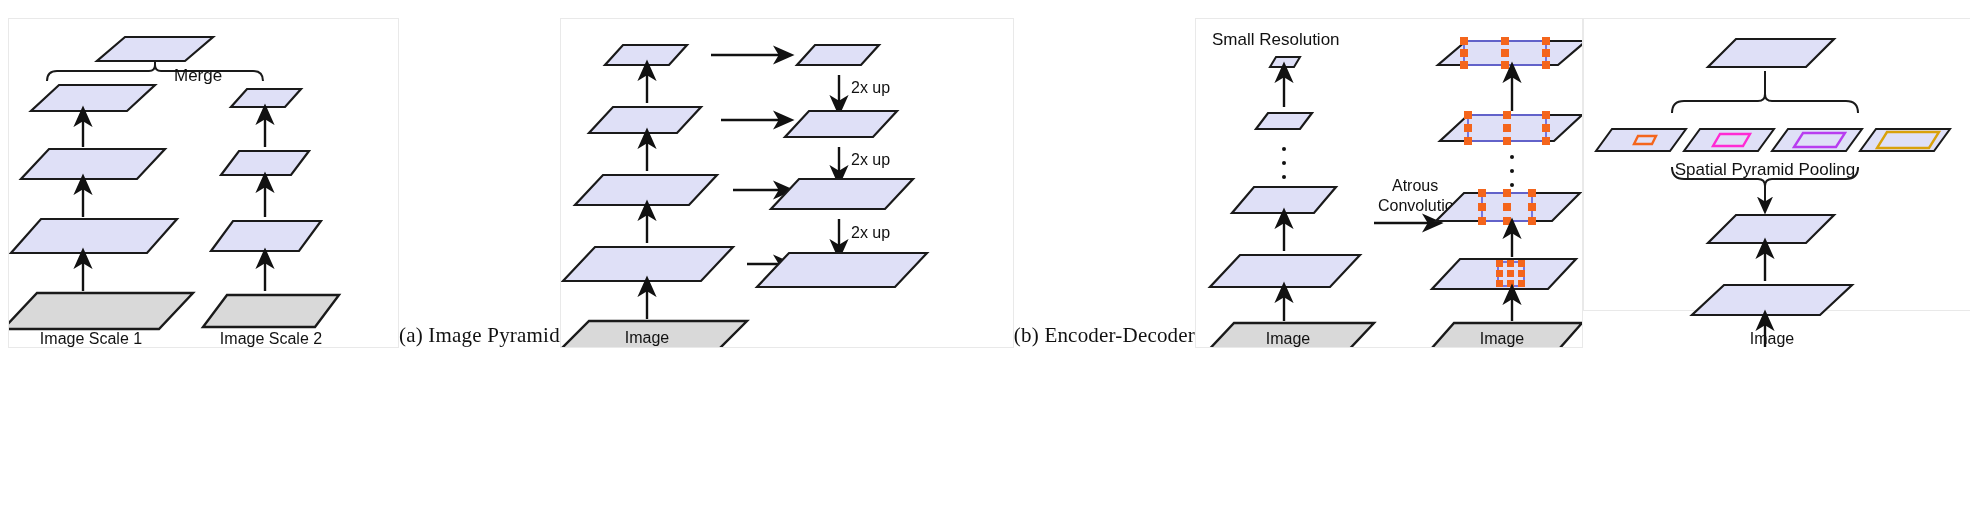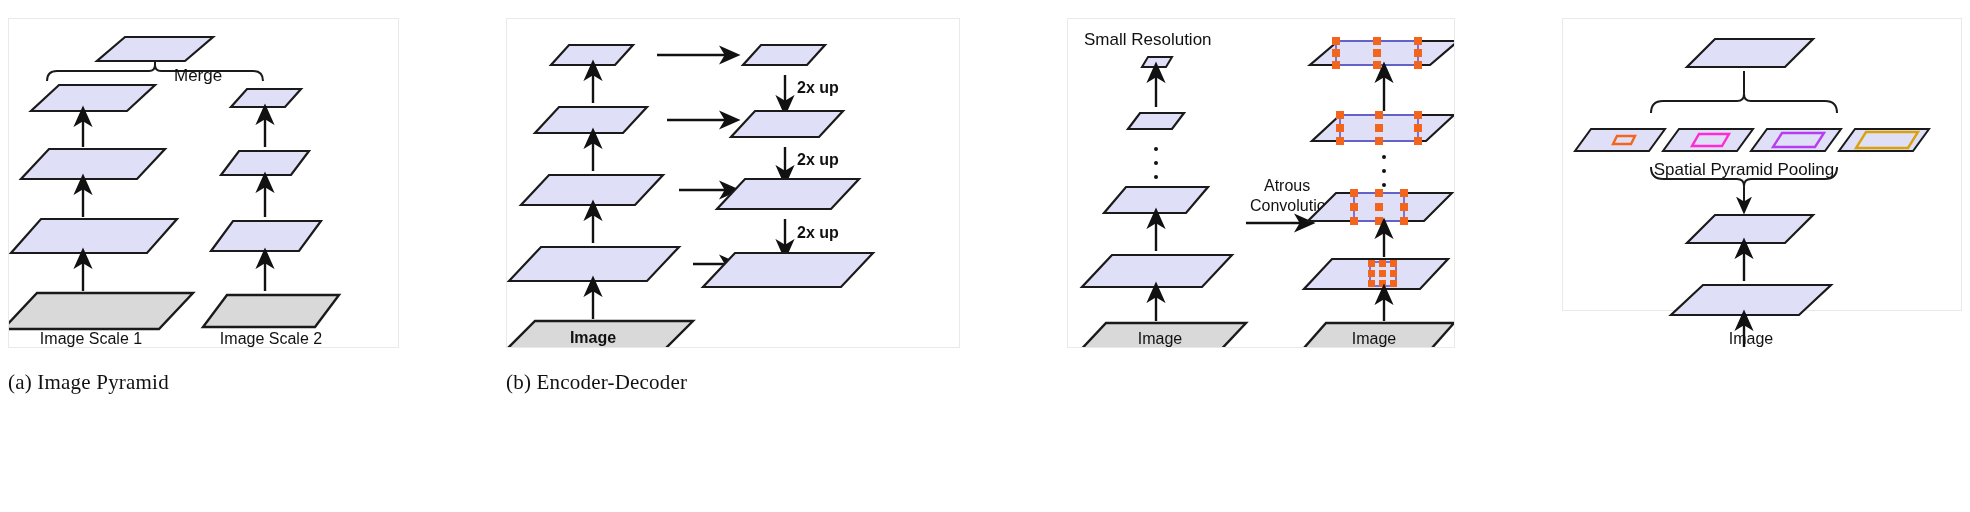--- a/index.html
+++ b/index.html
@@ -10,21 +10,21 @@
   }
   .figure{
     position:relative;width:1970px;height:512px;
     display:flex;flex-direction:row;align-items:flex-start;
     justify-content:space-between;
     box-sizing:border-box;
     padding:18px 8px 0 8px;
   }
   .panel{
     position:relative;
-    display:flex;flex-direction:column;align-items:flex-start;
+    display:flex;flex-direction:row;align-items:flex-end;
   }
   .panel-box{
     position:relative;
     border:1px solid #e9e9e9;
     background:#ffffff;
     box-sizing:border-box;
   }
   .panel-caption{
     font-family:"Liberation Serif", serif;
     font-size:21px;
@@ -87,21 +87,21 @@
           <line x1="256" y1="272" x2="256" y2="240" stroke="#111" stroke-width="2.4" marker-end="url(#ah)"></line>
           <polygon points="218,276 330,276 306,308 194,308" fill="#d9d9d9" stroke="#1a1a1a" stroke-width="2.4"></polygon>
         </g>
         <text class="lbl lbl-16" x="262" y="325" text-anchor="middle">Image Scale 2</text>
       </svg>
     </div>
     <div class="panel-caption">(a) Image Pyramid</div>
   </div>
 
   <div class="panel">
-    <div class="panel-box" style="width:454px;height:330px;font-weight:bold;">
+    <div class="panel-box" style="width:454px;height:330px;">
       <svg class="svgwrap" width="388" height="328" viewBox="0 0 388 328">
         <defs>
           <marker id="bh" markerWidth="9" markerHeight="9" refX="4.2" refY="4" orient="auto">
             <path d="M0,0 L9,4 L0,8 L2.4,4 Z" fill="#111"></path>
           </marker>
         </defs>
 
         <g>
           <polygon points="62,26 126,26 108,46 44,46" fill="#dfe0f7" stroke="#1a1a1a" stroke-width="2.2"></polygon>
           <line x1="86" y1="84" x2="86" y2="52" stroke="#111" stroke-width="2.4" marker-end="url(#bh)"></line>

